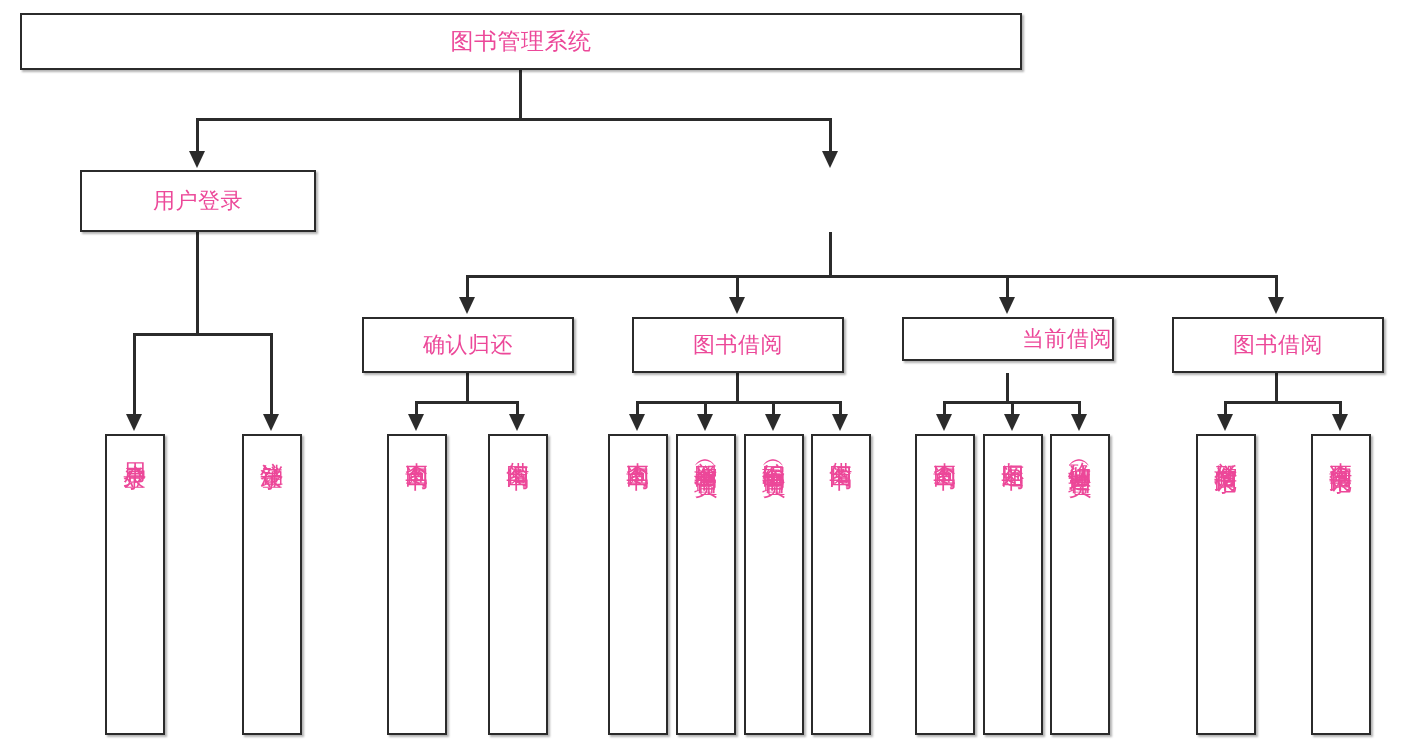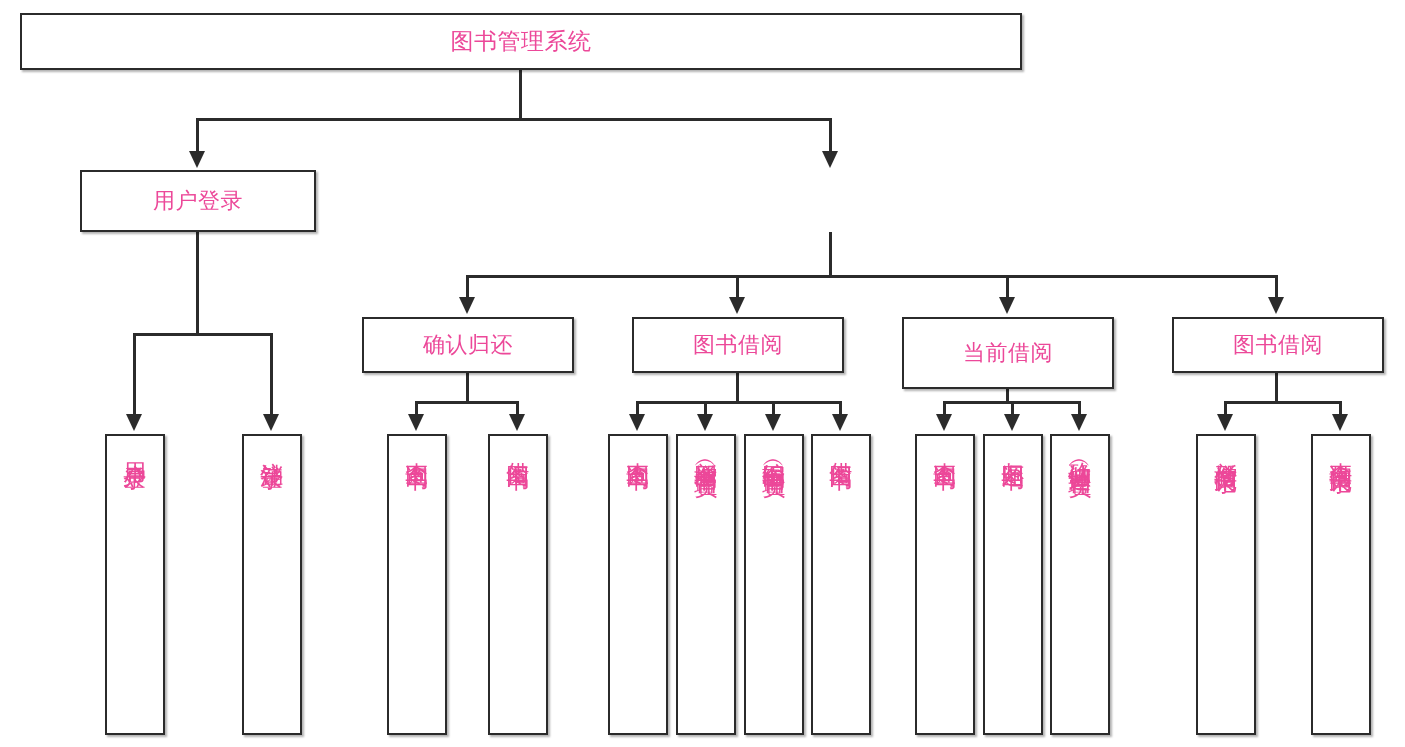--- a/index.html
+++ b/index.html
@@ -133,21 +133,21 @@
   <div class="arrow" style="left:729px; top:297px;"></div>
   <div class="arrow" style="left:999px; top:297px;"></div>
   <div class="arrow" style="left:1268px; top:297px;"></div>
 
   <div class="node h" style="left:362px; top:317px; width:212px; height:56px;">
     <span class="txt">确认归还</span>
   </div>
   <div class="node h" style="left:632px; top:317px; width:212px; height:56px;">
     <span class="txt">图书借阅</span>
   </div>
-  <div class="node h" style="left:902px; top:317px; width:212px; height:72px;">
+  <div class="node h" style="left:902px; top:317px; width:212px; height:44px;justify-content:flex-end;">
     <span class="txt">当前借阅</span>
   </div>
   <div class="node h" style="left:1172px; top:317px; width:212px; height:56px;">
     <span class="txt">图书借阅</span>
   </div>
 
   <div class="ln v" style="left:466px; top:373px; width:3px; height:30px;"></div>
   <div class="ln h" style="left:415px; top:401px; width:104px; height:3px;"></div>
   <div class="ln v" style="left:415px; top:401px; width:3px; height:15px;"></div>
   <div class="ln v" style="left:516px; top:401px; width:3px; height:15px;"></div>

